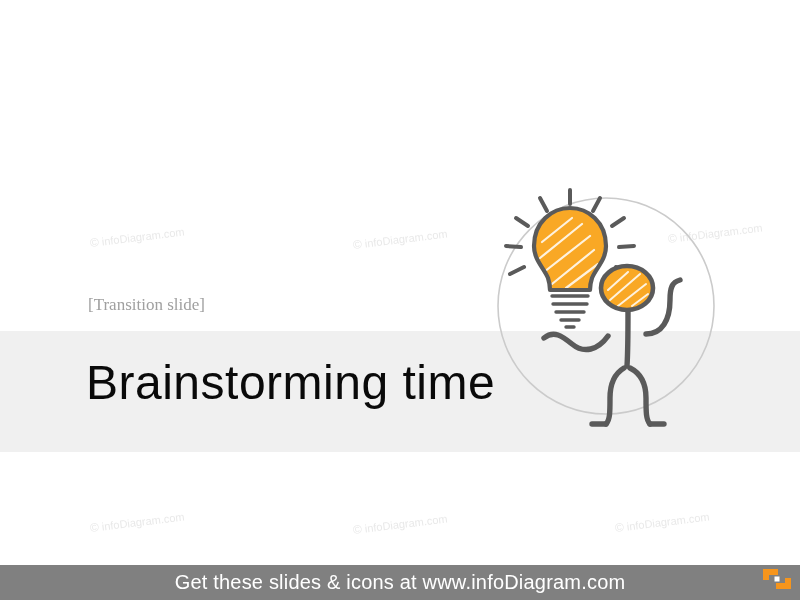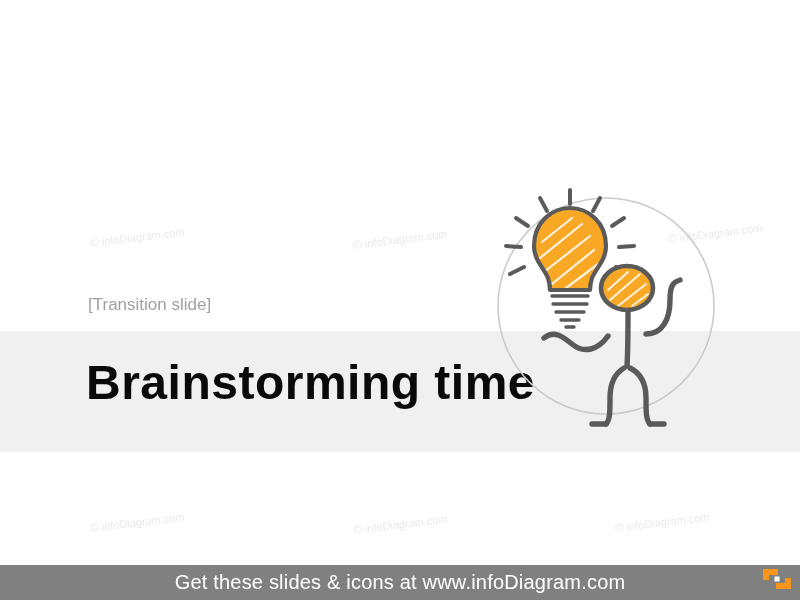--- a/index.html
+++ b/index.html
@@ -30,30 +30,31 @@
 
   
   .subtitle {
     position: absolute;
     left: 88px;
     top: 295px;
     font-size: 17px;
     color: #a0a0a0;
     letter-spacing: 0px;
     white-space: nowrap;
+    font-family: Liberation Serif, serif;
   }
 
   
   .title {
     position: absolute;
     left: 86px;
     top: 355px;
     font-size: 48px;
     color: #0a0a0a;
-    font-weight: 700;
+    font-weight: 400;
     letter-spacing: 0.5px;
     white-space: nowrap;
   }
 
   
   .illustration {
     position: absolute;
     left: 494px;
     top: 184px;
     width: 224px;

